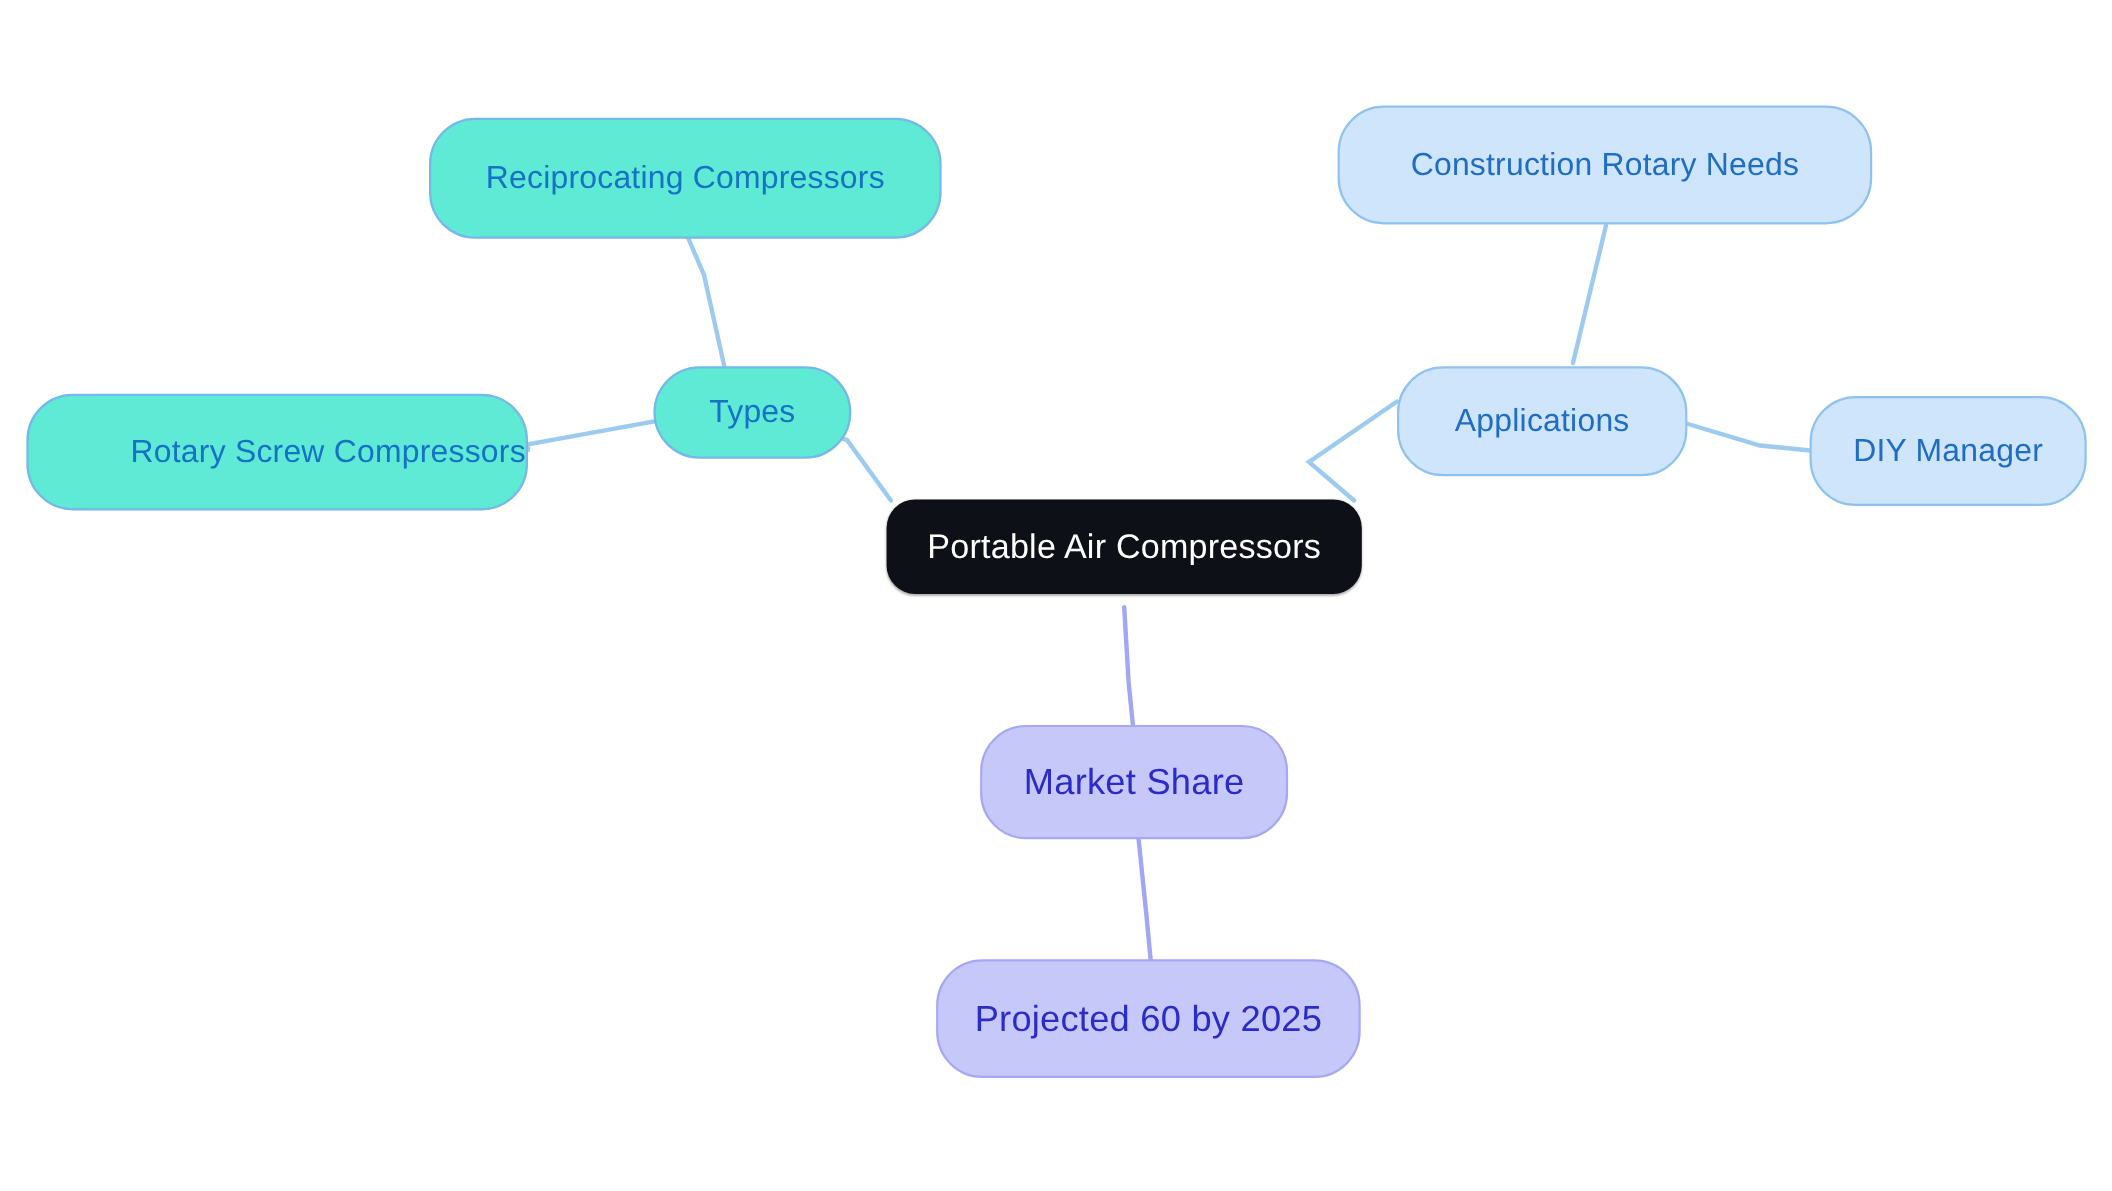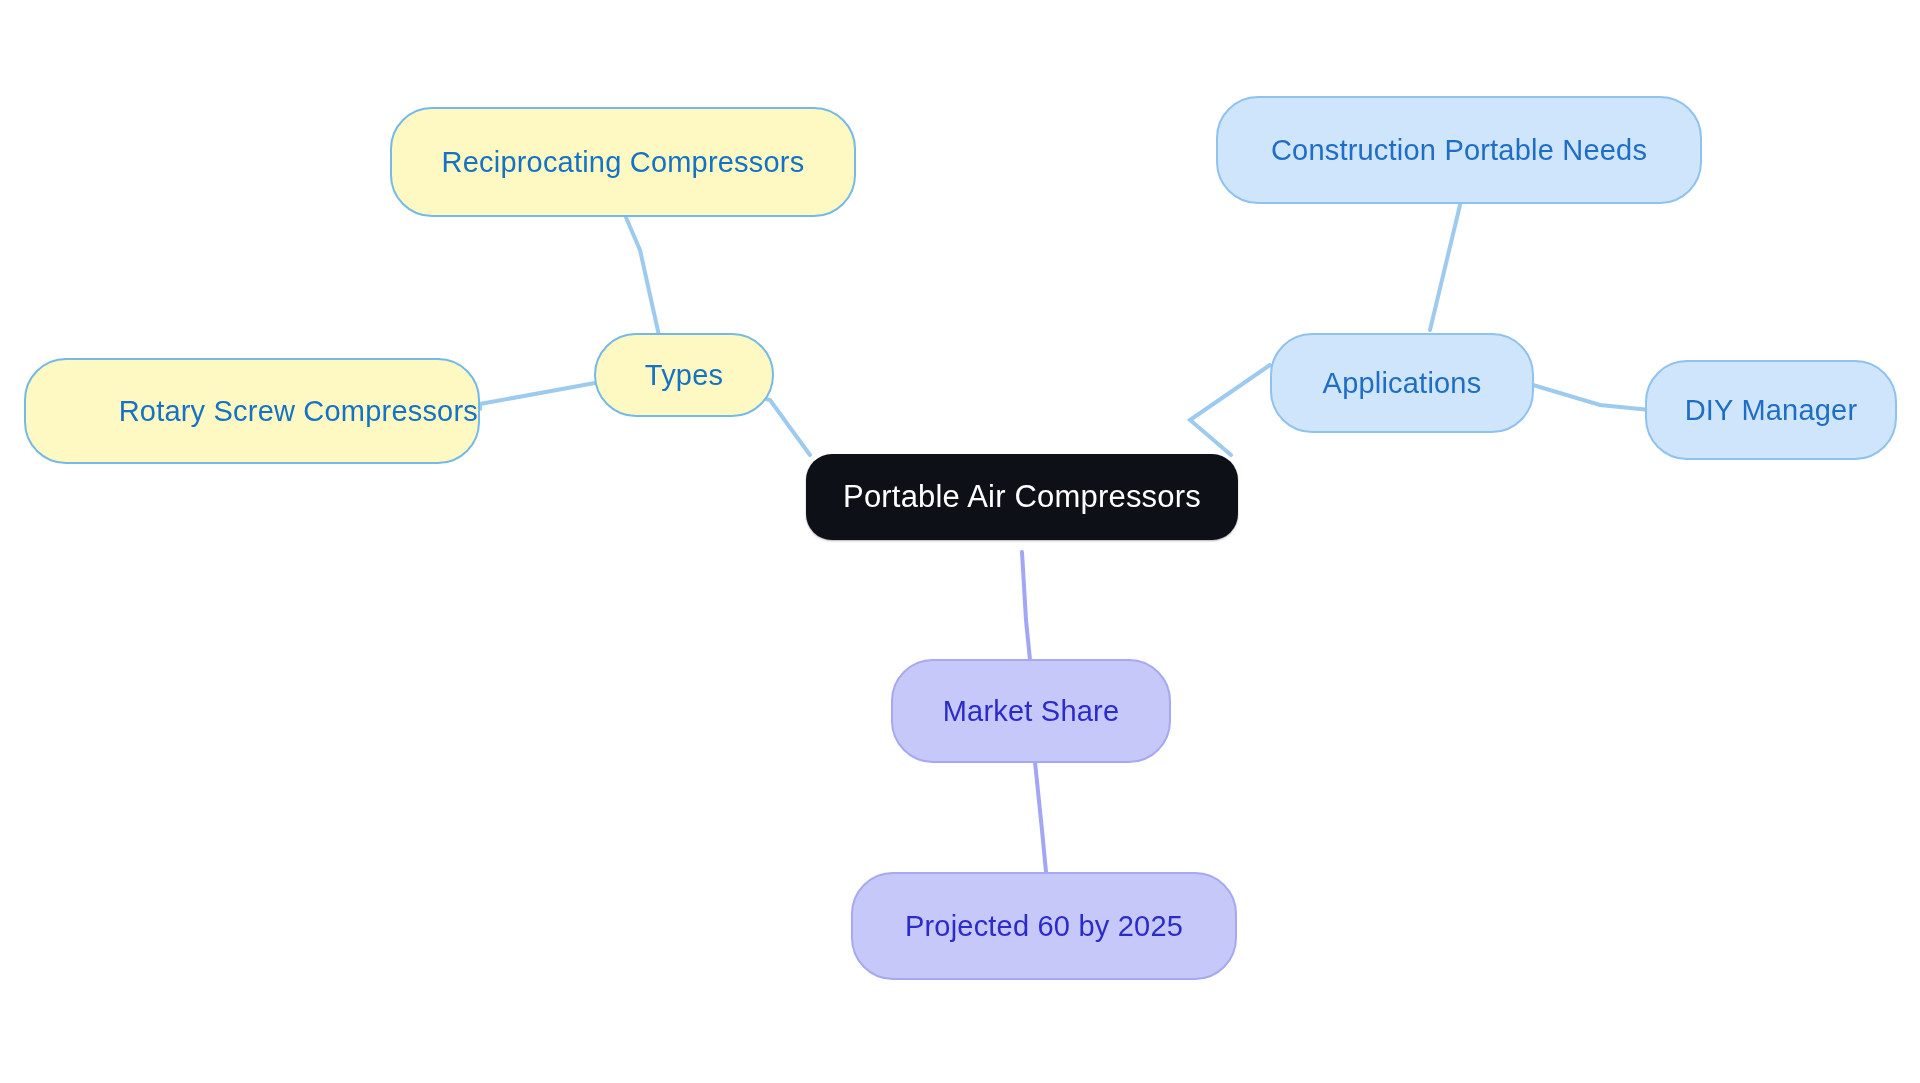--- a/index.html
+++ b/index.html
@@ -40,39 +40,39 @@
   }
   .node-root {
     background: #0d1117;
     color: #ffffff;
     border-radius: 26px;
     font-size: 31px;
     border: none;
     box-shadow: 0 1px 2px rgba(0,0,0,0.30);
   }
   .node-blue-strong {
-    background: #fef9c3;
+    background: #5eead4;
     border: 2px solid #74b9e7;
     color: #1672c4;
     border-radius: 42px;
     font-size: 29px;
   }
   .node-blue-light {
     background: #cee5fb;
     border: 2px solid #8fc2ef;
     color: #1f6dc4;
     border-radius: 42px;
     font-size: 29px;
   }
   .node-purple {
     background: #c6c8f9;
     border: 2px solid #a6a8f2;
     color: #2b2bc9;
     border-radius: 42px;
-    font-size: 29px;
+    font-size: 33px;
   }
 </style>
 </head>
 <body>
 
 <div id="mindmap-canvas">
 
   <svg id="edge-layer" viewBox="0 0 1920 1083">
     <g fill="none" stroke="#9ccbef" stroke-width="4" stroke-linecap="round">
       <path d="M 810 455 L 770 400 L 690 378"></path>
@@ -102,21 +102,21 @@
 
   <div class="node node-blue-strong" style="left:24px; top:358px; width:456px; height:106px;justify-content:flex-end;">
     <span>Rotary Screw Compressors</span>
   </div>
 
   <div class="node node-blue-light" style="left:1270px; top:313px; width:264px; height:100px;margin-top:20px;">
     <span>Applications</span>
   </div>
 
   <div class="node node-blue-light" style="left:1216px; top:96px; width:486px; height:108px;">
-    <span>Construction Portable Needs</span>
+    <span>Construction Rotary Needs</span>
   </div>
 
   <div class="node node-blue-light" style="left:1645px; top:360px; width:252px; height:100px;">
     <span>DIY Manager</span>
   </div>
 
   <div class="node node-purple" style="left:891px; top:659px; width:280px; height:104px;">
     <span>Market Share</span>
   </div>
 

